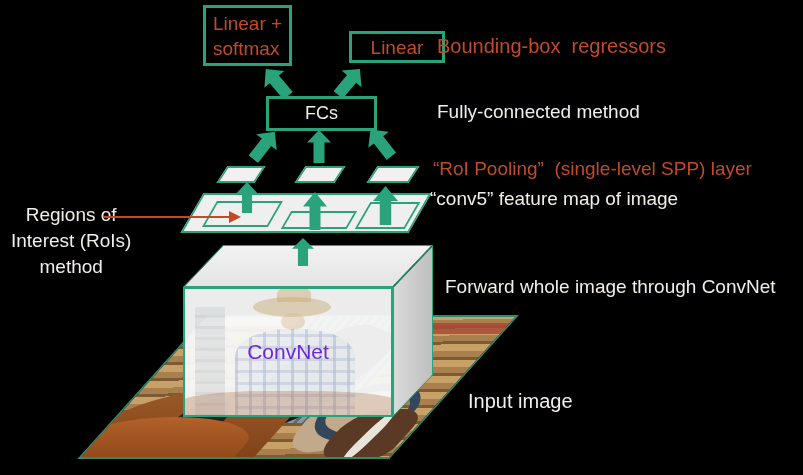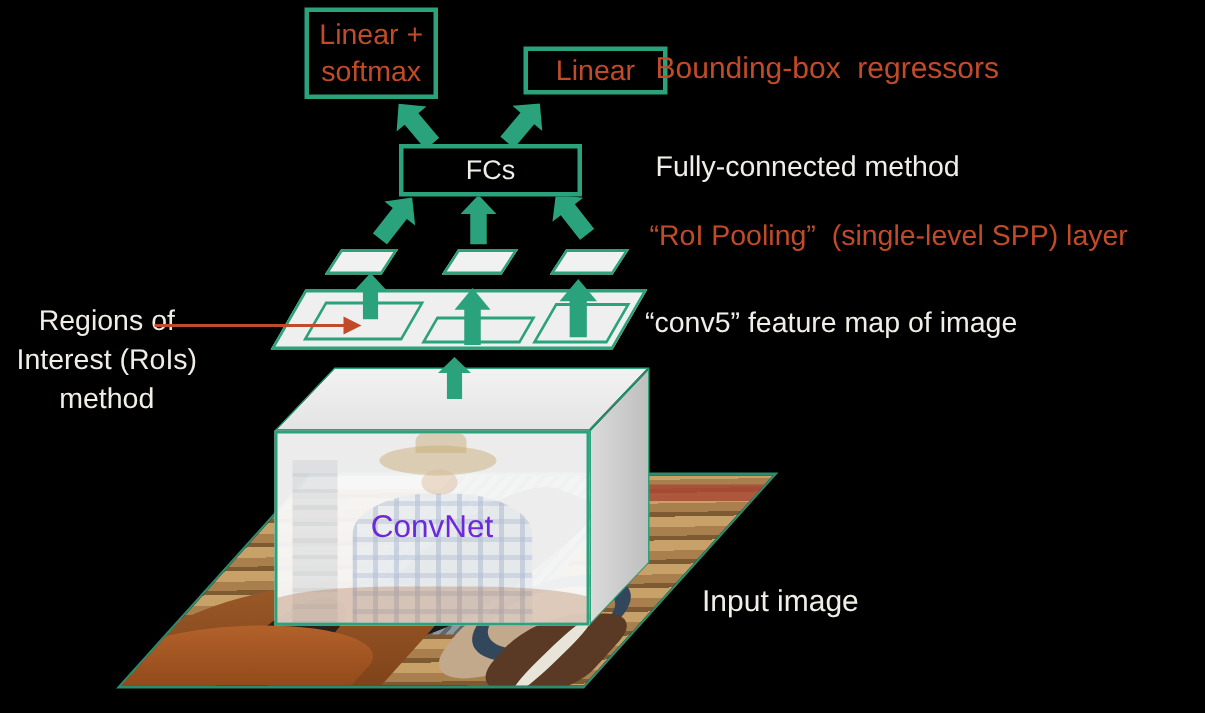--- a/index.html
+++ b/index.html
@@ -11,21 +11,21 @@
   .txt { white-space:nowrap; }
   .white { color:var(--text); }
   .orange { color:var(--orange); }
   .cap19 { font-size:19px; }
   .cap20 { font-size:20px; }
 
   
   .tealbox {
     position:absolute; border:3px solid var(--teal); background:#000;
     display:flex; align-items:center; justify-content:center;
-    text-align:center; box-sizing:border-box;
+    box-sizing:border-box;
   }
   .tealbox .inner { line-height:25px; }
 
   
   .arrow { position:absolute; }
   .arrow svg { width:100%; height:100%; display:block; color:var(--teal); }
 
   
   .par {
     position:absolute; background:#f1f1f1; border:2px solid var(--teal);
@@ -213,31 +213,32 @@
 
   <div class="tealbox" style="left:203px;top:5px;width:89px;height:61px;z-index:6;">
     <div class="inner orange cap19">
       <div>Linear +</div>
       <div>softmax</div>
     </div>
   </div>
   <div class="tealbox" style="left:349px;top:31px;width:96px;height:32px;z-index:6;">
     <div class="inner orange cap19">Linear</div>
   </div>
-  <div class="tealbox" style="left:266px;top:96px;width:122px;height:35px;z-index:6;">
+  <div class="tealbox" style="left:266px;top:96px;width:111px;height:35px;z-index:6;">
     <div class="inner white" style="font-size:18px;">FCs</div>
   </div>
 
   <div class="abs txt orange cap20" style="left:437px;top:35px;z-index:6;">Bounding-box&nbsp; regressors</div>
   <div class="abs txt white cap19" style="left:437px;top:101px;z-index:6;">Fully-connected method</div>
-  <div class="abs txt orange cap19" style="left:433px;top:147px;z-index:6;">“RoI Pooling”&nbsp; (single-level SPP) layer</div>
-  <div class="abs txt white cap19" style="left:430px;top:205px;z-index:6;">“conv5” feature map of image</div>
+  <div class="abs txt orange cap19" style="left:433px;top:158px;z-index:6;">“RoI Pooling”&nbsp; (single-level SPP) layer</div>
+  <div class="abs txt white cap19" style="left:430px;top:188px;z-index:6;">“conv5” feature map of image</div>
   <div class="abs white cap19" style="left:11px;top:202px;line-height:26px;z-index:6;text-align:center;">
     <div class="txt">Regions of</div>
     <div class="txt">Interest (RoIs)</div>
     <div class="txt">method</div>
   </div>
+  <div class="abs txt white cap19" style="left:445px;top:276px;z-index:6;">Forward whole image through ConvNet</div>
   <div class="abs txt white cap20" style="left:468px;top:390px;z-index:6;">Input image</div>
 
   <div class="abs oarrow-shaft"></div>
   <div class="abs oarrow-head"></div>
 
 </div>
 
 </body></html>

